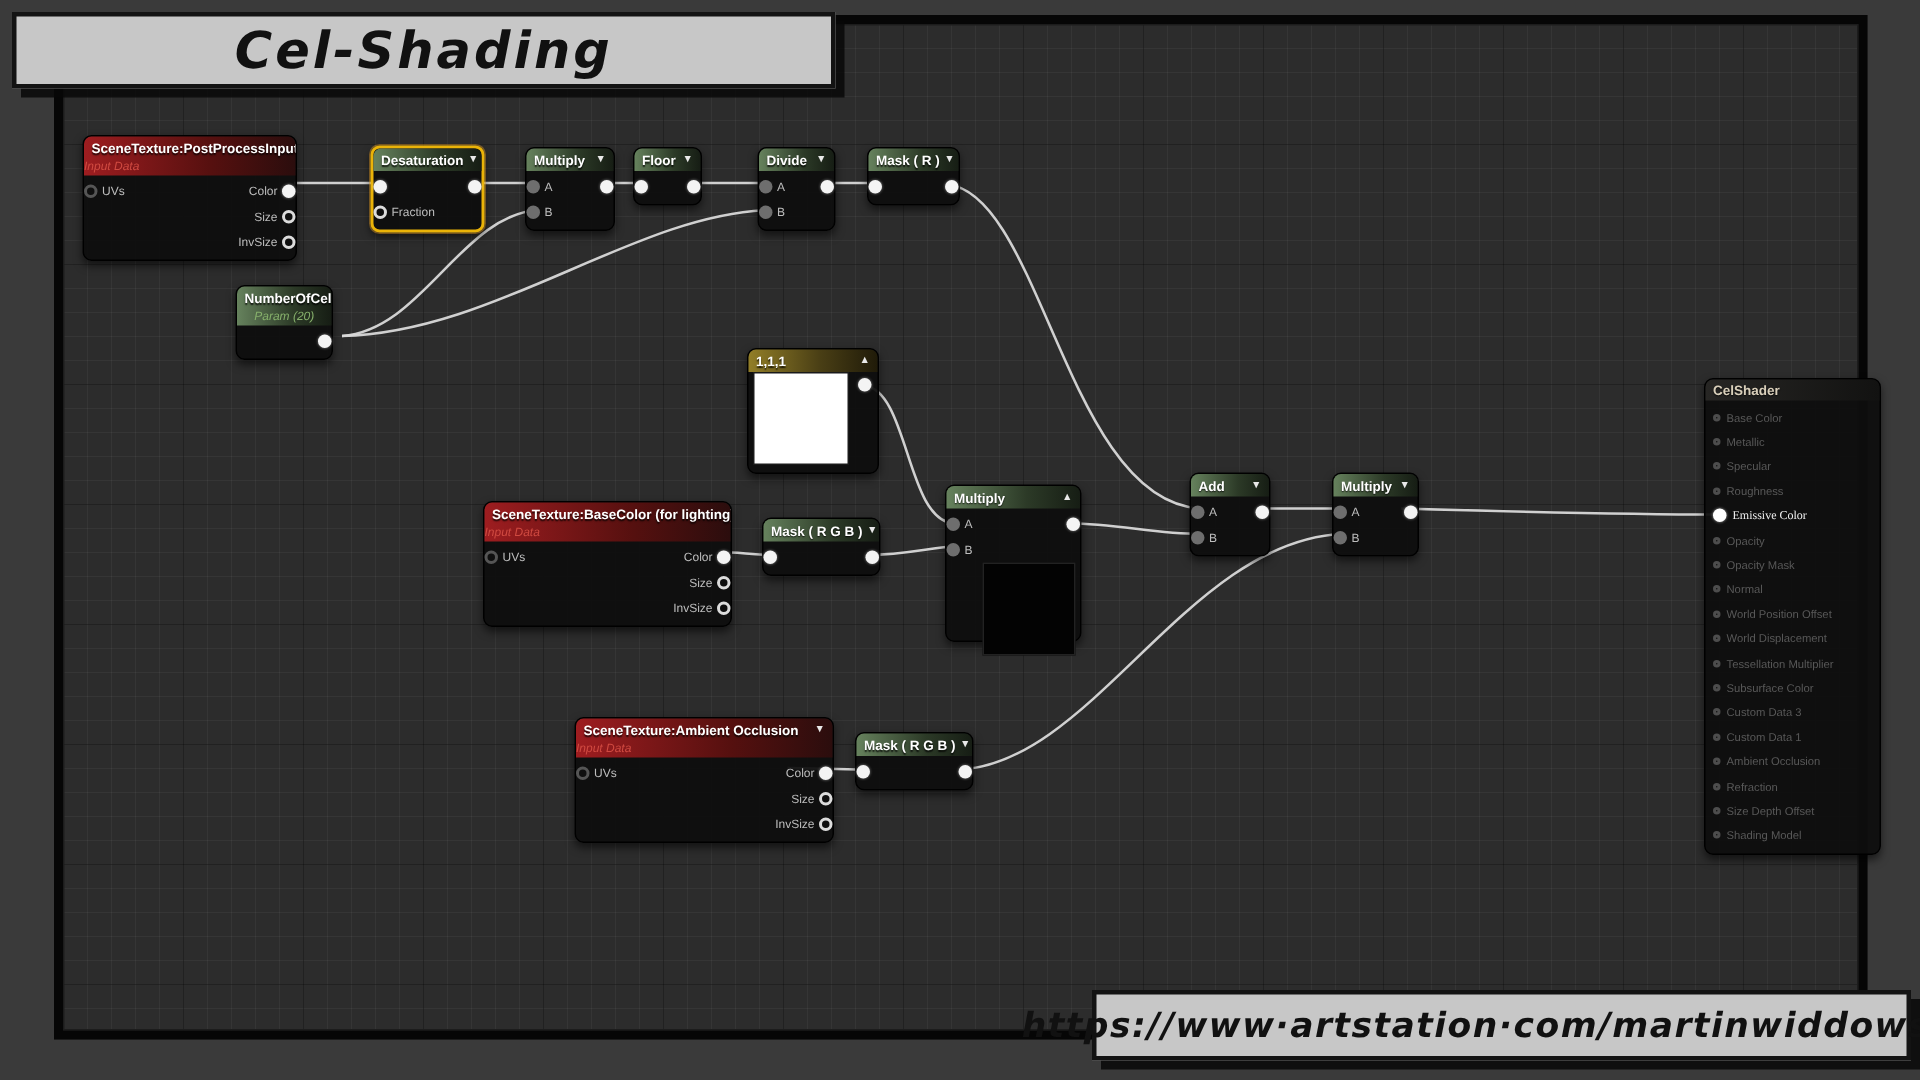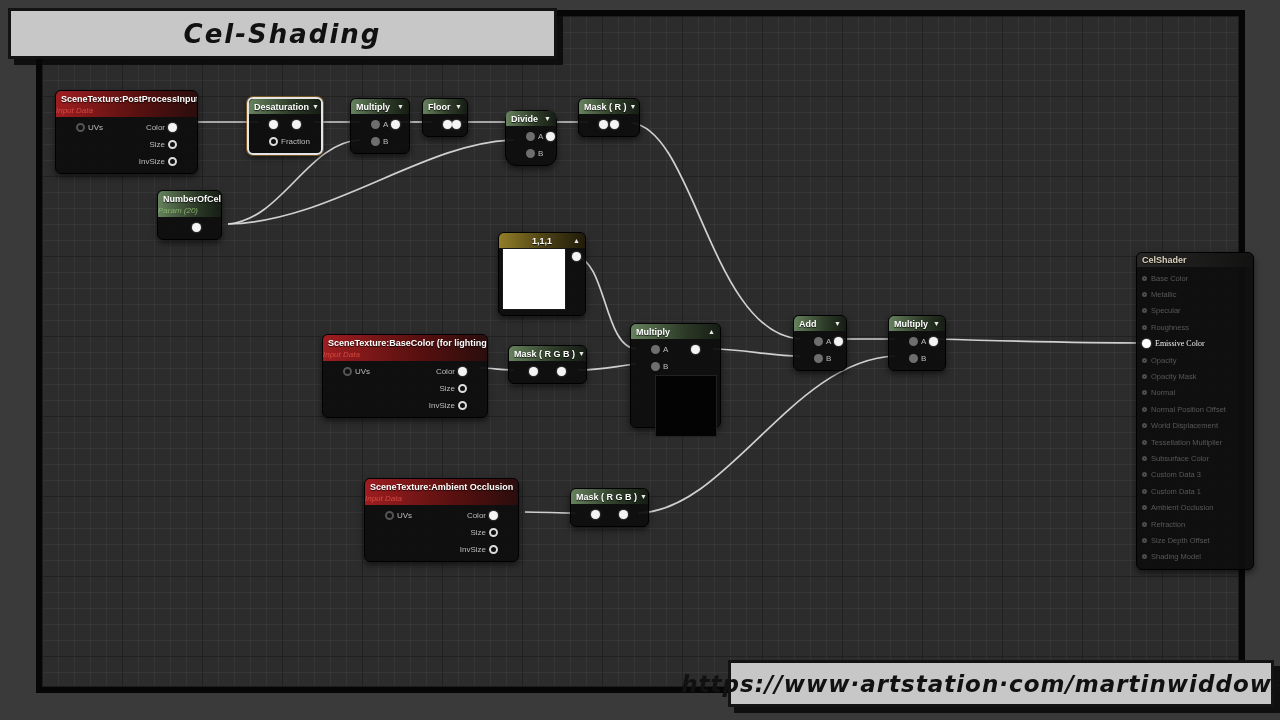--- a/index.html
+++ b/index.html
@@ -16,46 +16,46 @@
       linear-gradient(rgba(255,255,255,0.045) 1px, transparent 1px),
       linear-gradient(90deg, rgba(255,255,255,0.045) 1px, transparent 1px);
     background-size:80px 80px, 80px 80px, 16px 16px, 16px 16px;
     box-shadow: inset 0 0 0 1px #1c1c1c; }
 
   
   .banner { position:absolute; background:#c7c7c7; border:3px solid #131313;
     box-shadow:6px 6px 0 rgba(8,8,8,0.85); display:flex; align-items:center;
     justify-content:center; font-style:italic; font-weight:bold; color:#111;
     z-index:10; font-family:"DejaVu Sans", sans-serif; }
-  .title-banner { left:8px; top:8px; width:549px; height:51px; font-size:26px; letter-spacing:2px; }
+  .title-banner { left:8px; top:8px; width:549px; height:51px; font-size:34px; letter-spacing:2px; }
   .url-banner  { left:728px; top:660px; width:546px; height:47px; font-size:23px; letter-spacing:1px; }
 
   
   svg.wires { position:absolute; left:0; top:0; width:1280px; height:720px; z-index:1; }
   svg.wires path { fill:none; stroke:#d9d9d9; stroke-width:1.7px; opacity:0.95; }
 
   
   .node { position:absolute; z-index:2; background:rgba(14,14,14,0.94);
     border:1px solid #000; border-radius:6px; box-shadow:0 3px 6px rgba(0,0,0,0.55); }
-  .node.selected { border:2px solid #e5e5e5; box-shadow:0 0 0 1px rgba(245,166,35,.4), 0 3px 6px rgba(0,0,0,.55); }
+  .node.selected { border:2px solid #eab308; box-shadow:0 0 0 1px rgba(245,166,35,.4), 0 3px 6px rgba(0,0,0,.55); }
   .hdrblock { border-radius:5px 5px 0 0; overflow:hidden; }
   .hdrblock.red   { background:linear-gradient(90deg,#9e1d20,#56100f 60%,#2b0d0d); }
   .hdrblock.green { background:linear-gradient(90deg,#66825d,#2c3a27 60%,#161d14); }
-  .hdrblock.olive { background:linear-gradient(90deg,#927e27,#4a3f15 55%,#201b09);padding-left:28px; }
+  .hdrblock.olive { background:linear-gradient(90deg,#927e27,#4a3f15 55%,#201b09); }
   .hdrblock.dark  { background:linear-gradient(90deg,#272624,#121211); }
   .hdr { display:flex; align-items:center; height:15px; padding:0 5px; }
   .hdr .t { flex:1; color:#fff; font-size:9px; font-weight:bold; white-space:nowrap;
             text-shadow:0 1px 1px rgba(0,0,0,.8); }
   .hdrblock.dark .t { color:#d9cfba; }
   .caret { color:#e9e9e9; font-size:7px; line-height:1; padding-left:3px; }
   .sub { font-size:8px; font-style:italic; height:11px; line-height:10px; padding:0 0; white-space:nowrap; }
   .sub.redtxt   { color:#d04a41; }
-  .sub.greentxt { color:#86b06b; }
+  .sub.greentxt { color:#86b06b;text-align:center; }
   .nbody { position:relative; padding:2px 0 3px 0; }
-  .prow { display:flex; align-items:center; height:17px; padding:0 20px; }
+  .prow { display:flex; align-items:center; height:17px; padding:0 0; }
   .sp { flex:1; }
   .plabel { font-size:8px; color:#bdbdbd; padding:0 3px; white-space:nowrap; }
   .pin { width:9px; height:9px; border-radius:50%; flex:none; }
   .pin.fill-w { background:#f4f4f4; box-shadow:0 0 2px rgba(255,255,255,.5); }
   .pin.fill-g { background:#6e6e6e; }
   .pin.ring-w { width:9px; height:9px; border:2px solid #dcdcdc; background:transparent; }
   .pin.ring-g { width:9px; height:9px; border:2px solid #555; background:transparent; }
 
   
   .preview-white { position:absolute; left:3px; top:0px; width:64px; height:62px; background:#fff; border:1px solid #1a1a1a; }
@@ -174,21 +174,21 @@
     </div>
     <div class="nbody">
       <div class="prow">
           <span class="pin fill-w"></span>
           <span class="sp"></span>
           <span class="pin fill-w"></span>
         </div>
     </div>
   </div>
 
-  <div class="node" style="left:505px;top:110px;width:52px;border-radius:11px;">
+  <div class="node" style="left:505px;top:98px;width:52px;">
     <div class="hdrblock green">
       <div class="hdr">
           <span class="t">Divide</span>
           <span class="caret">▼</span>
         </div>
     </div>
     <div class="nbody">
       <div class="prow">
           <span class="pin fill-g"></span>
           <span class="plabel">A</span>
@@ -348,21 +348,21 @@
           <span class="sp"></span>
           <span class="pin fill-w"></span>
         </div>
       <div class="prow">
           <span class="pin fill-g"></span>
           <span class="plabel">B</span>
         </div>
     </div>
   </div>
 
-  <div class="node" style="left:364px;top:478px;width:155px;">
+  <div class="node" style="left:383px;top:478px;width:173px;">
     <div class="hdrblock red">
       <div class="hdr">
           <span class="t">SceneTexture:Ambient Occlusion</span>
           <span class="caret">▼</span>
         </div>
       <div class="sub redtxt">Input Data</div>
     </div>
     <div class="nbody">
       <div class="prow">
           <span class="pin ring-g"></span>
@@ -434,21 +434,21 @@
         <div class="cs-row">
           <span class="cs-pin"></span>
           <span class="cs-label">Opacity Mask</span>
         </div>
         <div class="cs-row">
           <span class="cs-pin"></span>
           <span class="cs-label">Normal</span>
         </div>
         <div class="cs-row">
           <span class="cs-pin"></span>
-          <span class="cs-label">Normal Position Offset</span>
+          <span class="cs-label">World Position Offset</span>
         </div>
         <div class="cs-row">
           <span class="cs-pin"></span>
           <span class="cs-label">World Displacement</span>
         </div>
         <div class="cs-row">
           <span class="cs-pin"></span>
           <span class="cs-label">Tessellation Multiplier</span>
         </div>
         <div class="cs-row">

